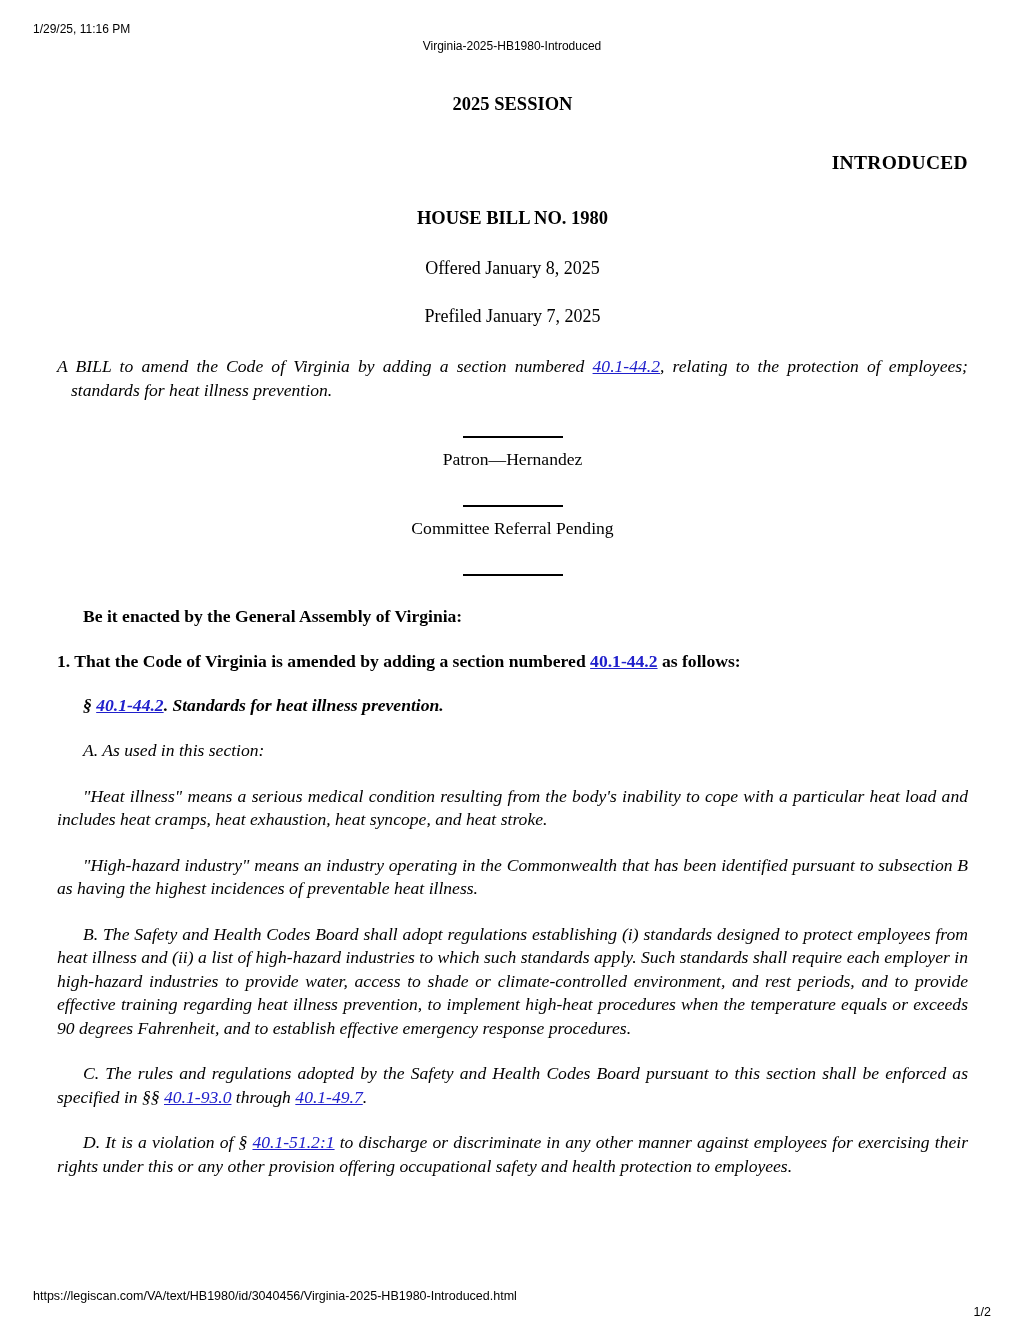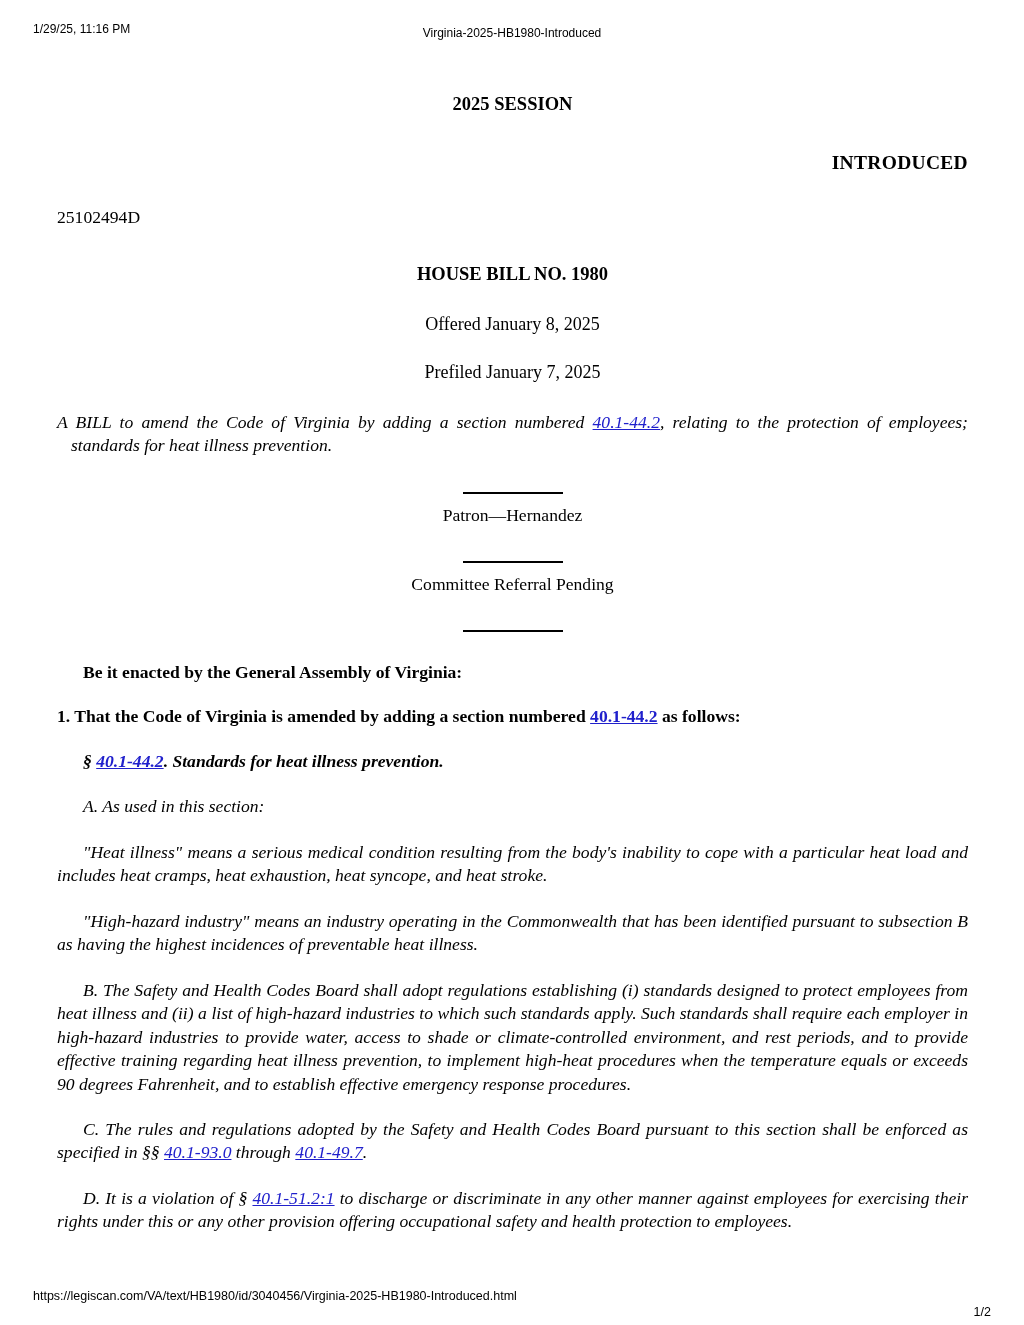--- a/index.html
+++ b/index.html
@@ -30,21 +30,21 @@
   }
   .print-header .ph-left {
     position: absolute;
     left: 33px;
     top: 0;
     white-space: nowrap;
   }
   .print-header .ph-center {
     position: absolute;
     left: 0;
-    top: 4px;
+    top: 17px;
     width: 1024px;
     text-align: center;
     white-space: nowrap;
   }
 
   .print-footer {
     position: absolute;
     bottom: 20px;
     left: 0;
     width: 1024px;
@@ -203,21 +203,20 @@
   <span class="ph-left">1/29/25, 11:16 PM</span>
   <span class="ph-center">Virginia-2025-HB1980-Introduced</span>
 </div>
 
 <div class="doc">
 
   <div class="session-title">2025 SESSION</div>
 
   <div class="introduced">INTRODUCED</div>
 
-  <div class="docnum">25102494D</div>
 
   <div class="billno">HOUSE BILL NO. 1980</div>
 
   <div class="offered">Offered January 8, 2025</div>
 
   <div class="prefiled">Prefiled January 7, 2025</div>
 
   <div class="bill-summary"><span>A BILL to amend the Code of Virginia by adding a section numbered </span><a class="lnk">40.1-44.2</a><span>, relating to the protection of employees; standards for heat illness prevention.</span></div>
 
   <div class="rule-wrap"><span class="rule"></span></div>

